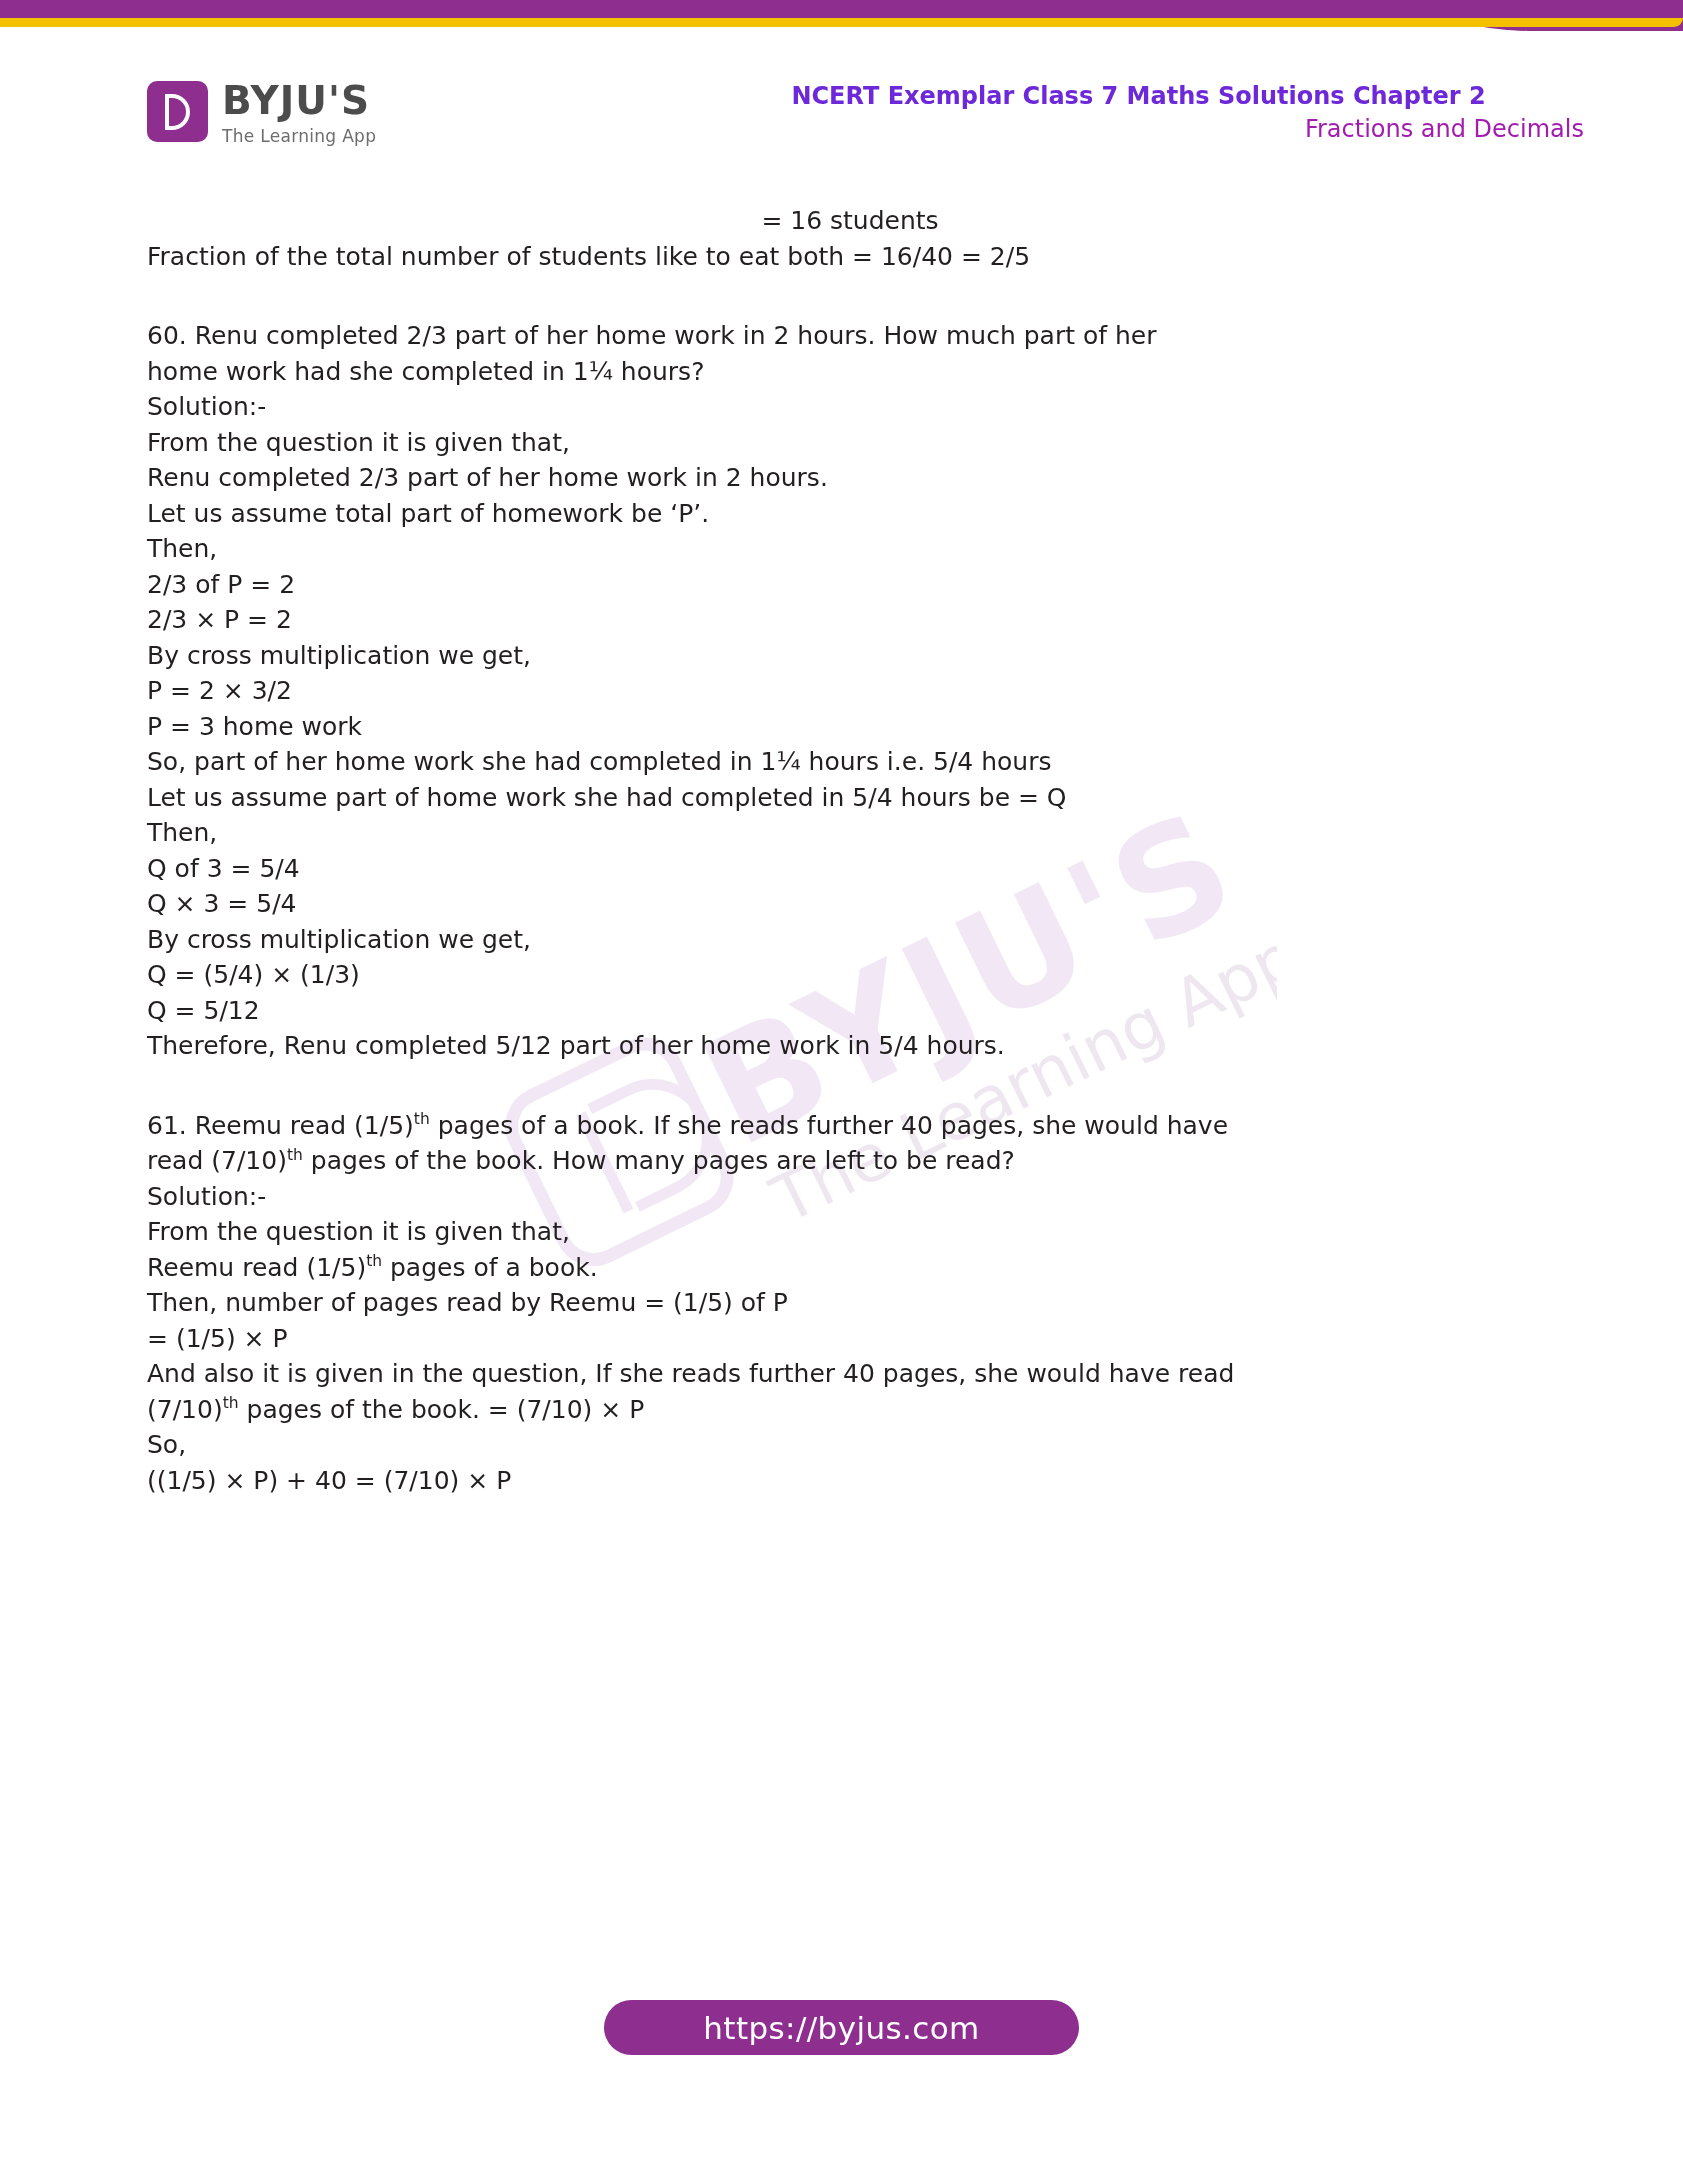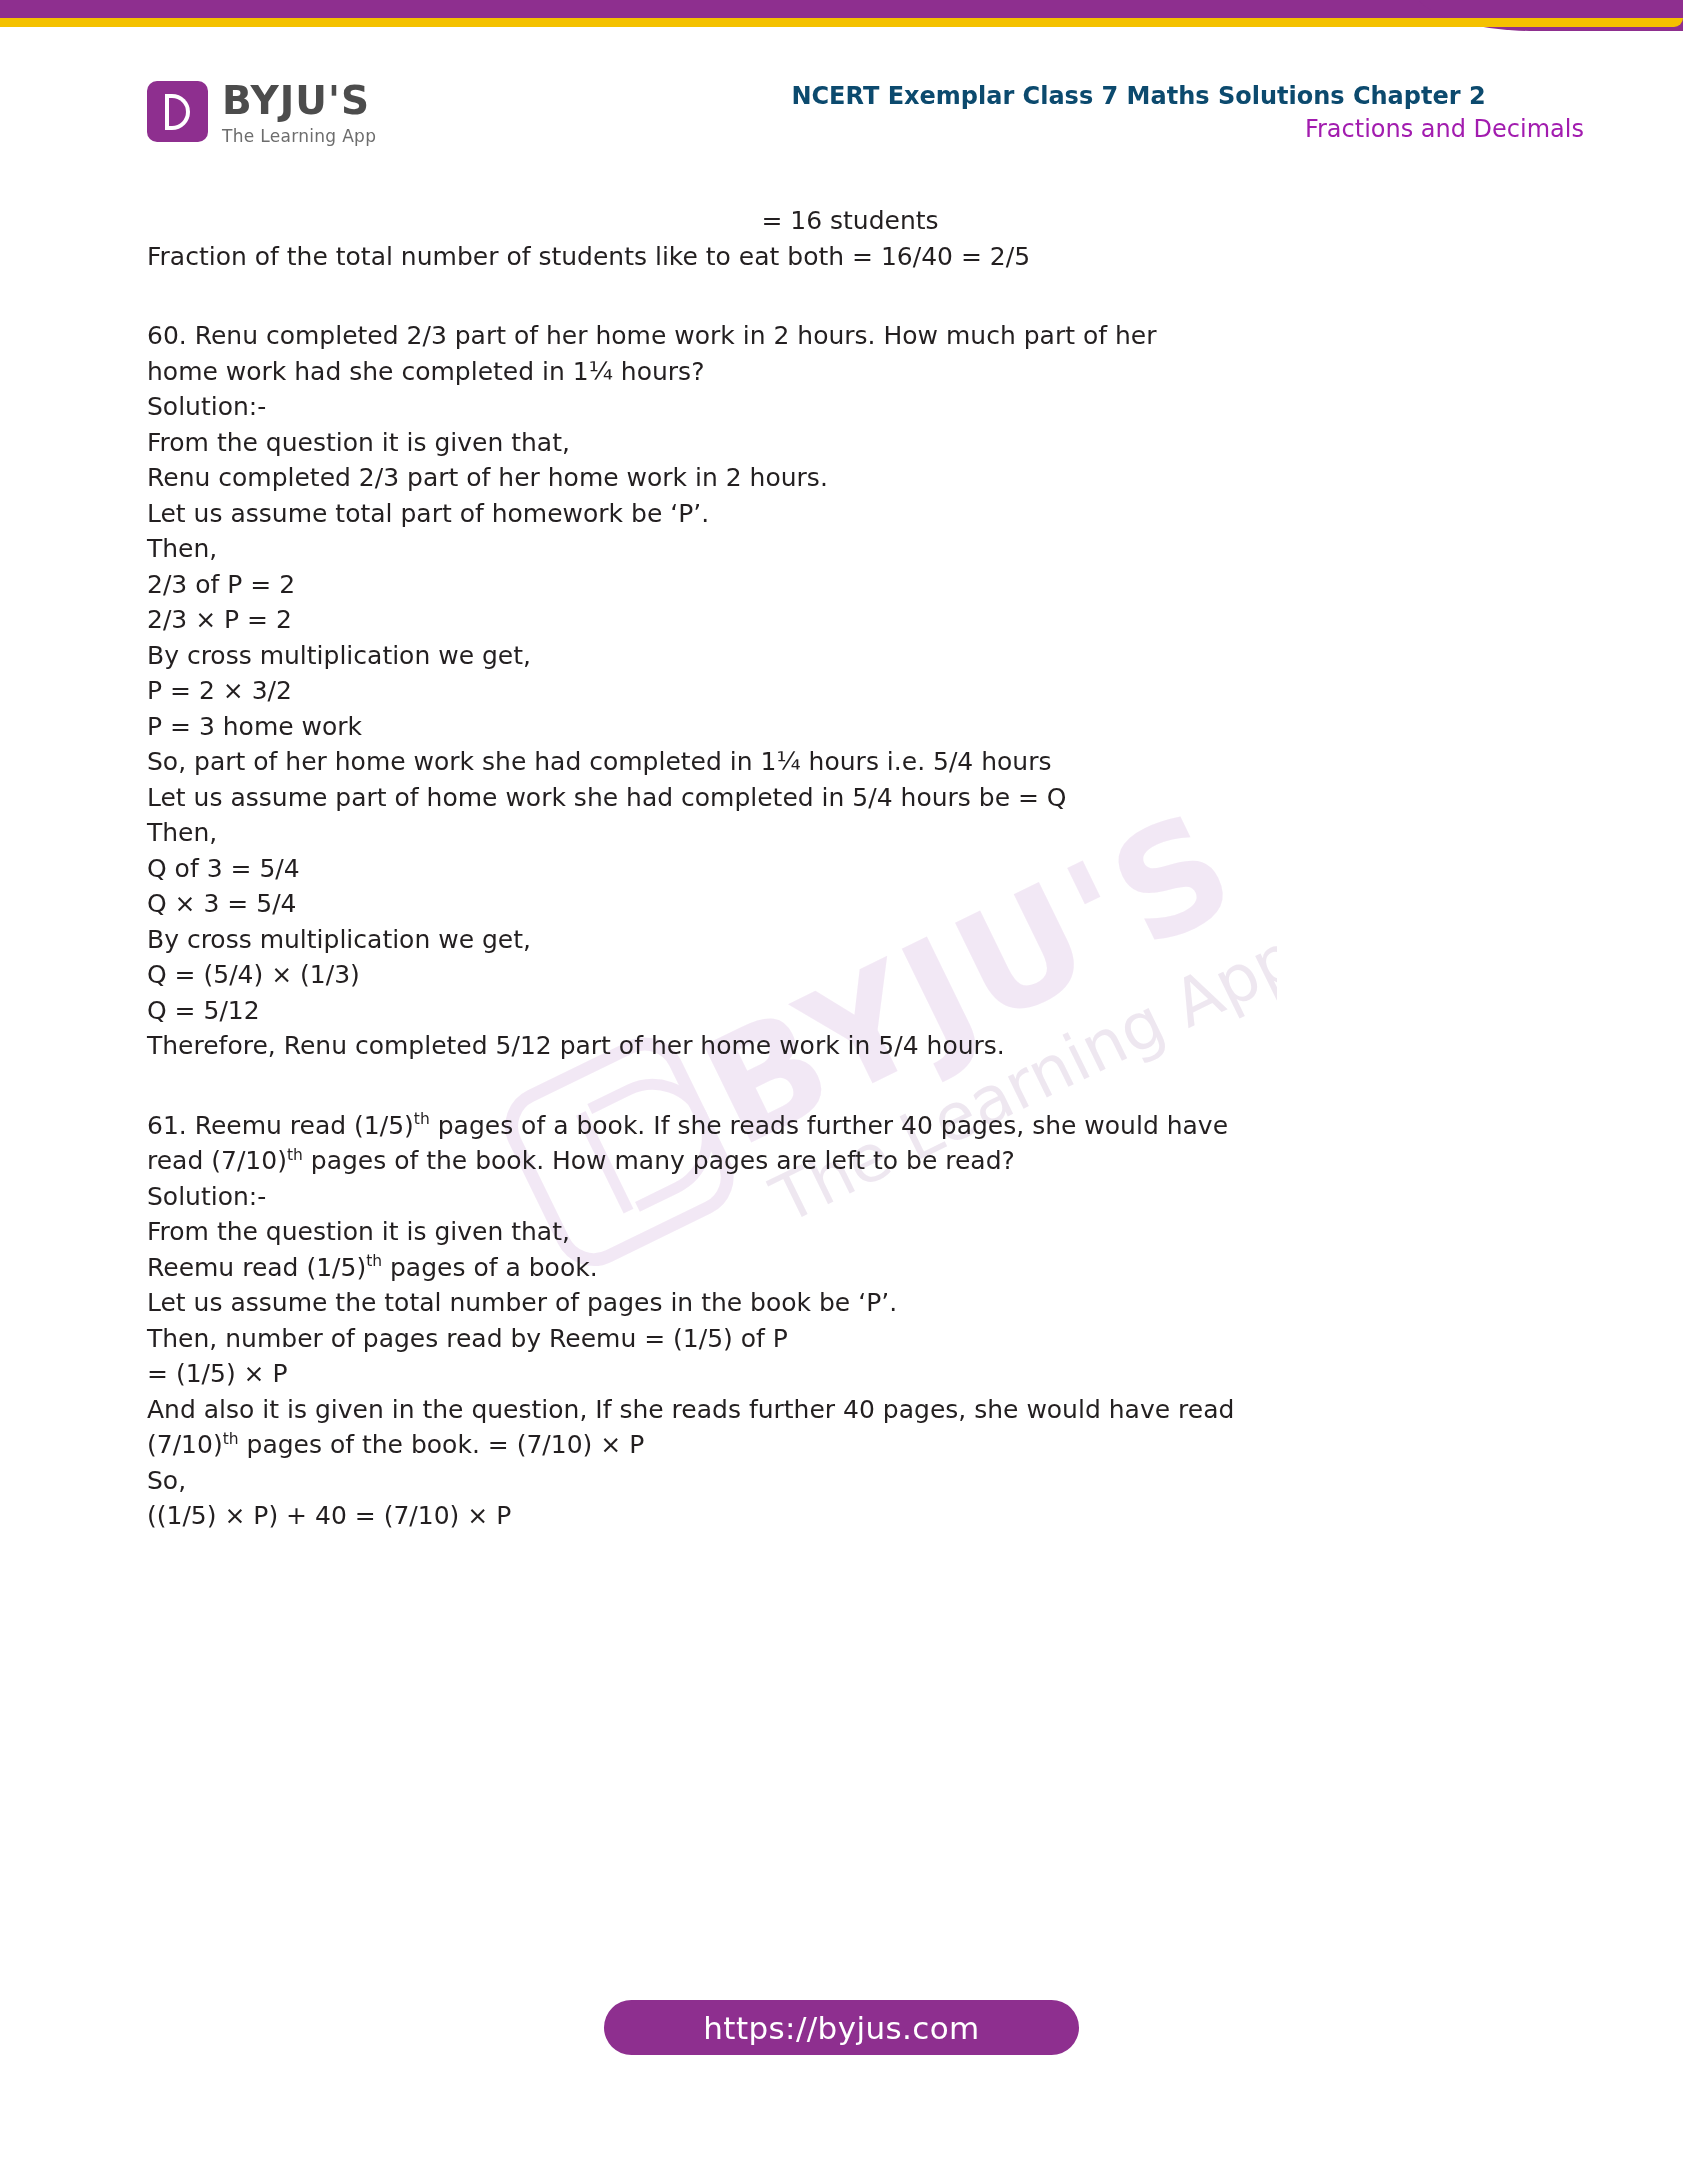--- a/index.html
+++ b/index.html
@@ -118,21 +118,21 @@
   .header-right {
     position: absolute;
     top: 81px;
     left: 693px;
     width: 891px;
     text-align: center;
   }
   .header-line1 {
     font-size: 24px;
     font-weight: bold;
-    color: #0c4a6e;
+    color: #6d28d9;
     line-height: 1.3;
   }
   .header-line2 {
     font-size: 24px;
     color: #a21caf;
     line-height: 1.45;
     text-align: right;
   }
 
   
@@ -268,21 +268,20 @@
   <p class="indent">Q = 5/12</p>
   <p>Therefore, Renu completed 5/12 part of her home work in 5/4 hours.</p>
 
   <div class="gap-lg"></div>
 
   <p class="bold"><span>61. Reemu read (1/5)</span><sup>th</sup><span> pages of a book. If she reads further 40 pages, she would have</span></p>
   <p class="bold"><span>read (7/10)</span><sup>th</sup><span> pages of the book. How many pages are left to be read?</span></p>
   <p class="bold">Solution:-</p>
   <p>From the question it is given that,</p>
   <p><span>Reemu read (1/5)</span><sup>th</sup><span> pages of a book.</span></p>
-  <p>Let us assume the total number of pages in the book be ‘P’.</p>
   <p>Then, number of pages read by Reemu = (1/5) of P</p>
   <p class="indent2">= (1/5) × P</p>
   <p>And also it is given in the question, If she reads further 40 pages, she would have read</p>
   <p><span>(7/10)</span><sup>th</sup><span> pages of the book. = (7/10) × P</span></p>
   <p>So,</p>
   <p class="indent">((1/5) × P) + 40 = (7/10) × P</p>
 
 </div>
 
 <div class="footer-pill">

